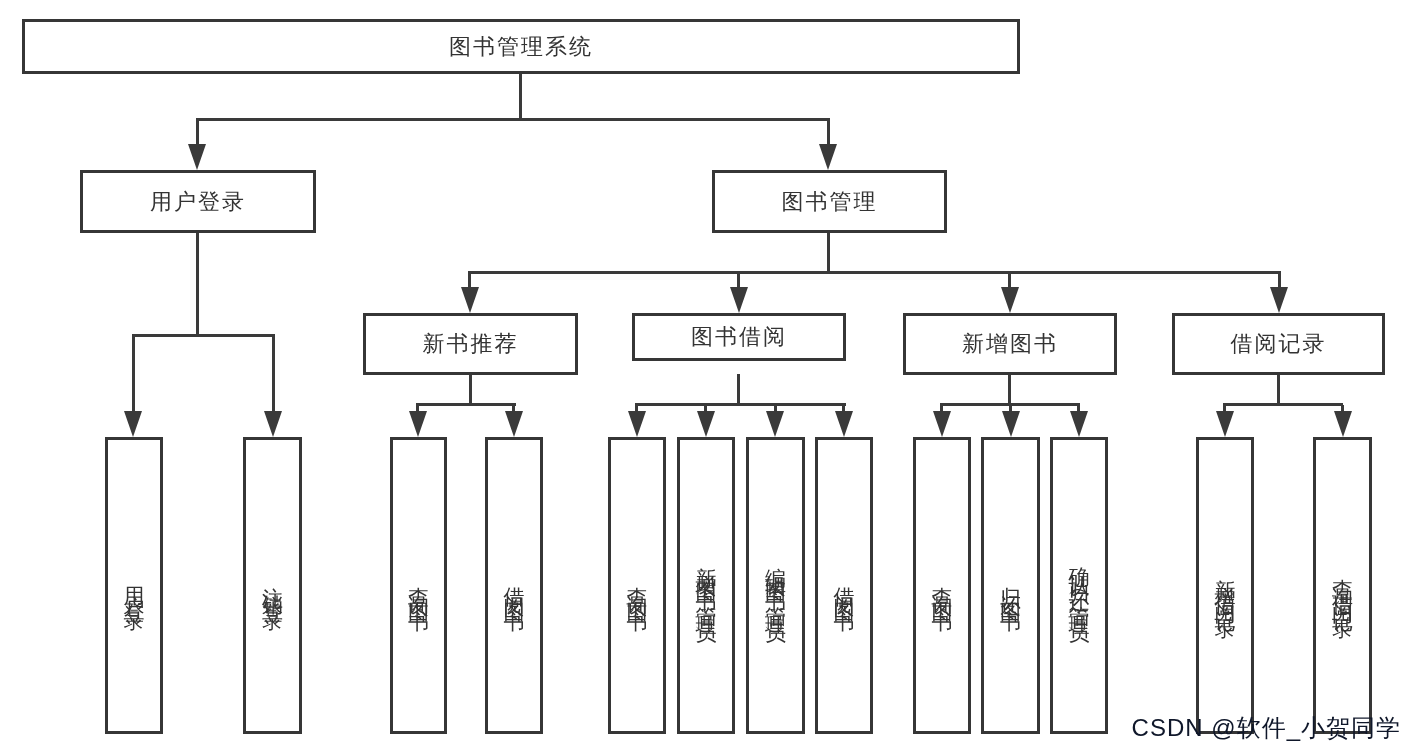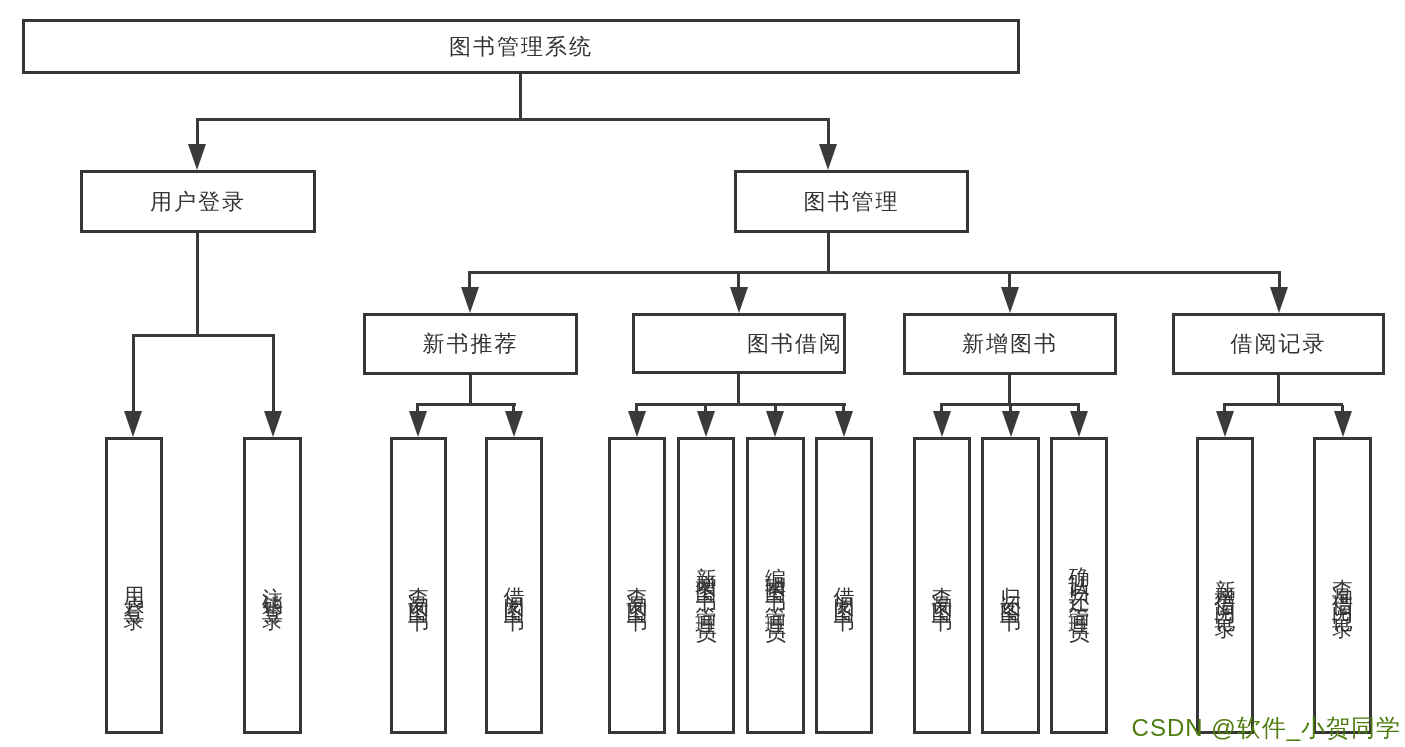--- a/index.html
+++ b/index.html
@@ -42,21 +42,21 @@
     writing-mode: vertical-rl;
     letter-spacing: 8px;
     line-height: 1.05;
     white-space: nowrap;
   }
   .watermark {
     position: absolute;
     top: 712px;
     right: 4px;
     font-size: 24px;
-    color: #4d7c0f;
+    color: #0f172a;
     letter-spacing: 1px;
     white-space: nowrap;
   }
 </style>
 </head>
 <body>
 
 <div id="canvas">
 
   <div class="lv" style="left:519px; top:68px;  height:52px;"></div>
@@ -118,28 +118,28 @@
   <div class="lv" style="left:1341px; top:405px; height:8px;"></div>
   <div class="arr" style="left:1334px; top:411px;"></div>
 
   <div class="box h" style="left:22px; top:19px; width:998px; height:55px;">
     <span class="lbl">图书管理系统</span>
   </div>
 
   <div class="box h" style="left:80px; top:170px; width:236px; height:63px;">
     <span class="lbl">用户登录</span>
   </div>
-  <div class="box h" style="left:734px; top:170px; width:235px; height:63px;">
+  <div class="box h" style="left:712px; top:170px; width:235px; height:63px;">
     <span class="lbl">图书管理</span>
   </div>
 
   <div class="box h" style="left:363px; top:313px; width:215px; height:62px;">
     <span class="lbl">新书推荐</span>
   </div>
-  <div class="box h" style="left:632px; top:313px; width:214px; height:61px;justify-content:flex-end;">
+  <div class="box h" style="left:632px; top:313px; width:214px; height:48px;">
     <span class="lbl">图书借阅</span>
   </div>
   <div class="box h" style="left:903px; top:313px; width:214px; height:62px;">
     <span class="lbl">新增图书</span>
   </div>
   <div class="box h" style="left:1172px; top:313px; width:213px; height:62px;">
     <span class="lbl">借阅记录</span>
   </div>
 
   <div class="box v" style="left:105px; top:437px; width:58px; height:297px;">

